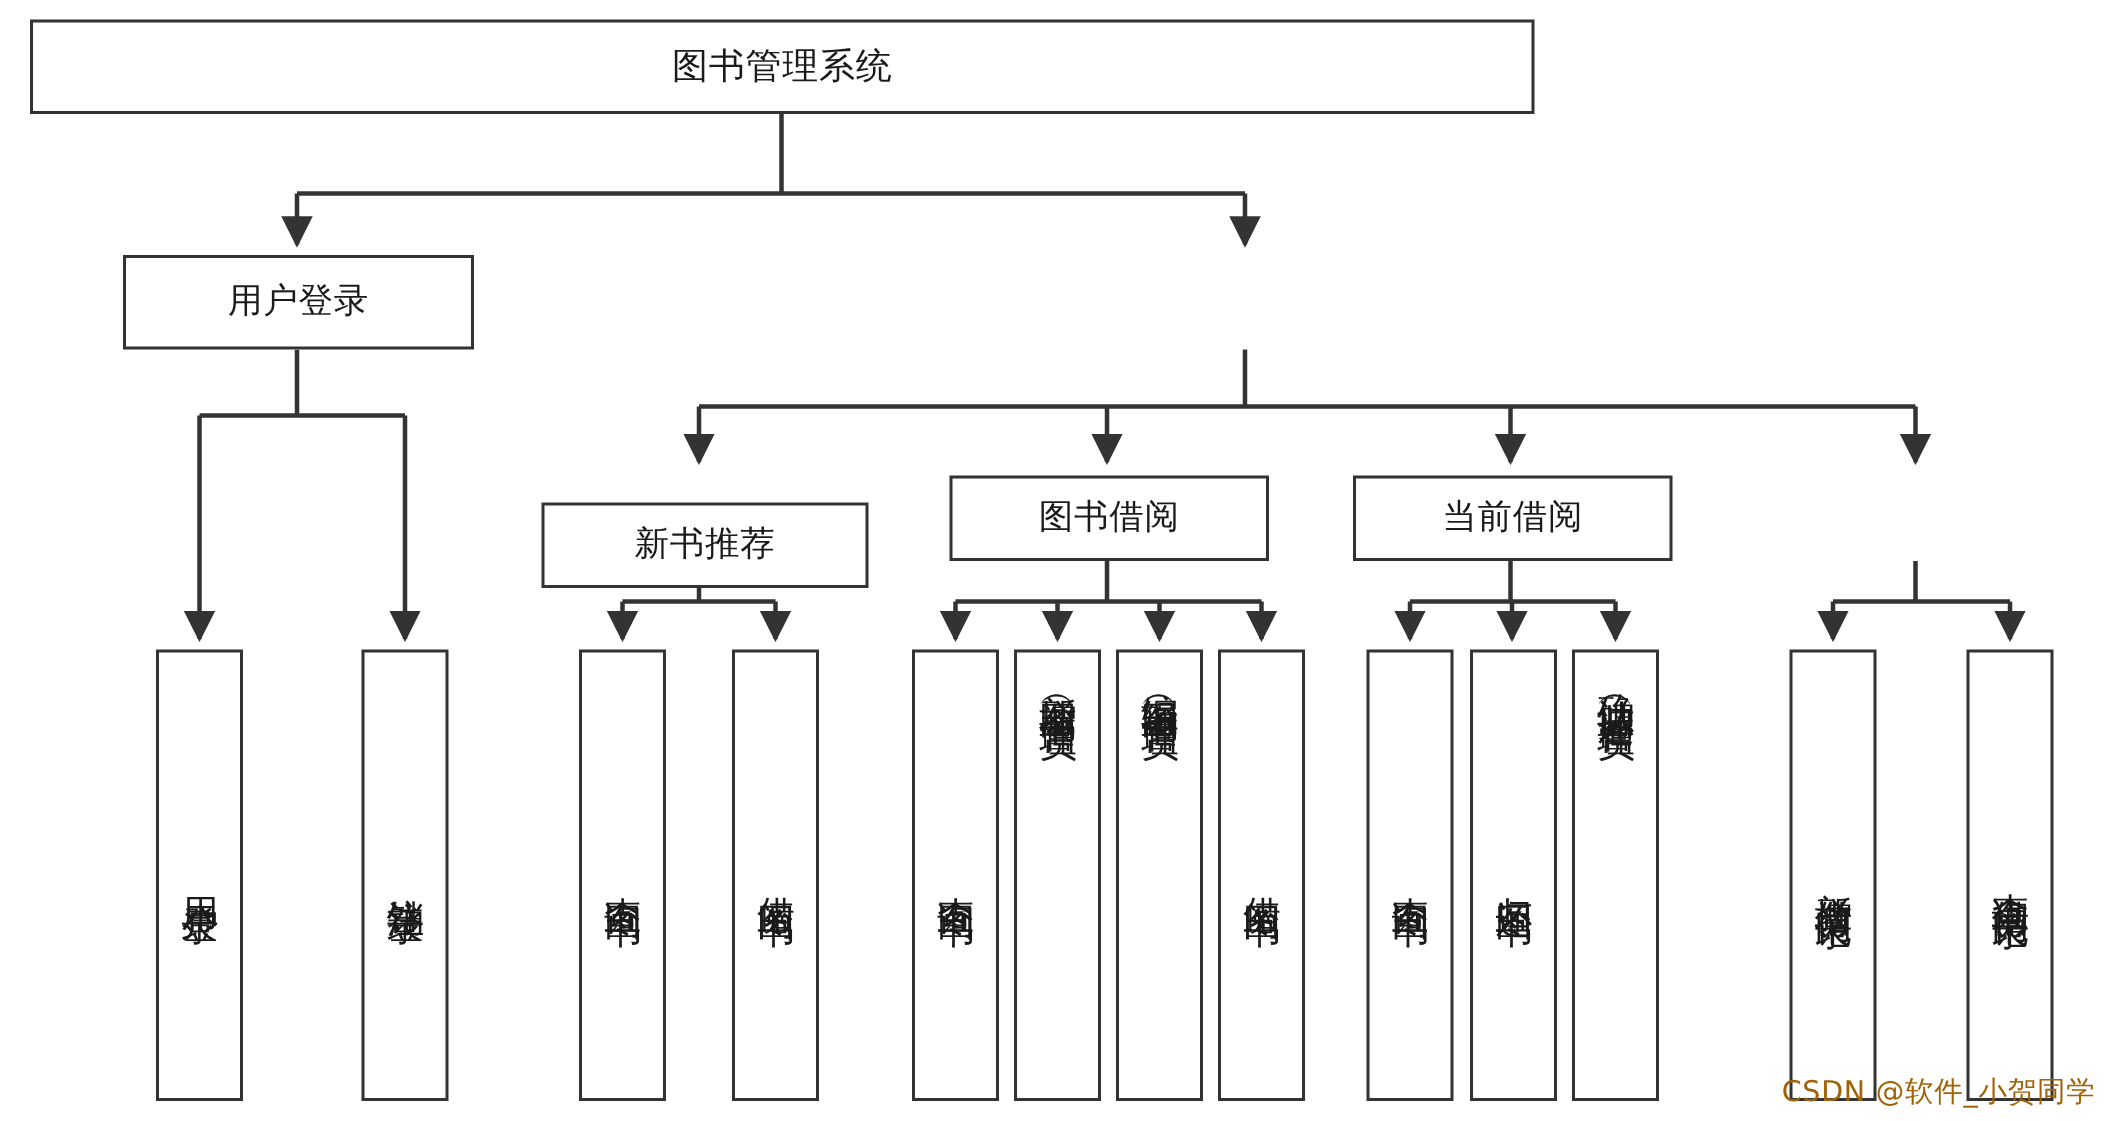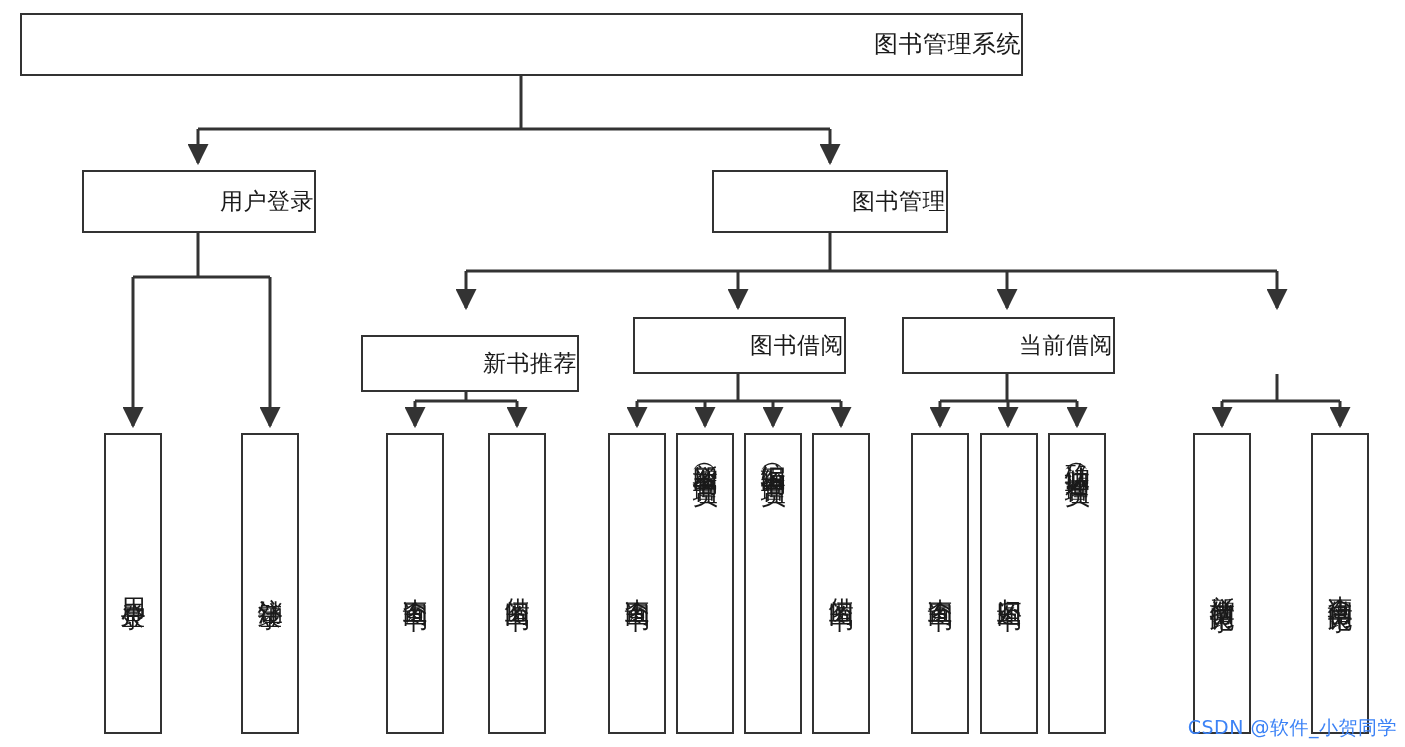--- a/index.html
+++ b/index.html
@@ -26,21 +26,21 @@
     height: 747px;
     pointer-events: none;
   }
   .node {
     position: absolute;
     box-sizing: border-box;
     background: #ffffff;
     border: 2px solid #333333;
     display: flex;
     align-items: center;
-    justify-content: flex-end;
+    justify-content: center;
     z-index: 2;
   }
   .node-label {
     color: #1a1a1a;
     line-height: 1.18;
     white-space: nowrap;
   }
   
   .node.horiz .node-label {
     font-size: 23px;
@@ -64,21 +64,21 @@
   }
   .node.vert.centered {
     align-items: center;
     padding-top: 0;
   }
   #watermark {
     position: absolute;
     right: 8px;
     bottom: 6px;
     font-size: 19px;
-    color: #3b82f6;
+    color: #a16207;
     z-index: 5;
     white-space: nowrap;
     letter-spacing: 0.5px;
   }
 </style>
 </head>
 <body>
 
 <div id="diagram-canvas">
 
@@ -133,23 +133,20 @@
   </svg>
 
   <div class="node horiz root" style="left:20px; top:13px; width:1003px; height:63px;">
     <span class="node-label">图书管理系统</span>
   </div>
 
   <div class="node horiz" style="left:82px; top:170px; width:234px; height:63px;">
     <span class="node-label">用户登录</span>
   </div>
 
-  <div class="node horiz" style="left:712px; top:170px; width:236px; height:63px;">
-    <span class="node-label">图书管理</span>
-  </div>
 
   <div class="node horiz" style="left:361px; top:317px; width:218px; height:57px;margin-top:18px;">
     <span class="node-label">新书推荐</span>
   </div>
 
   <div class="node horiz" style="left:902px; top:317px; width:213px; height:57px;">
     <span class="node-label">当前借阅</span>
   </div>
 
   <div class="node horiz" style="left:633px; top:317px; width:213px; height:57px;">

